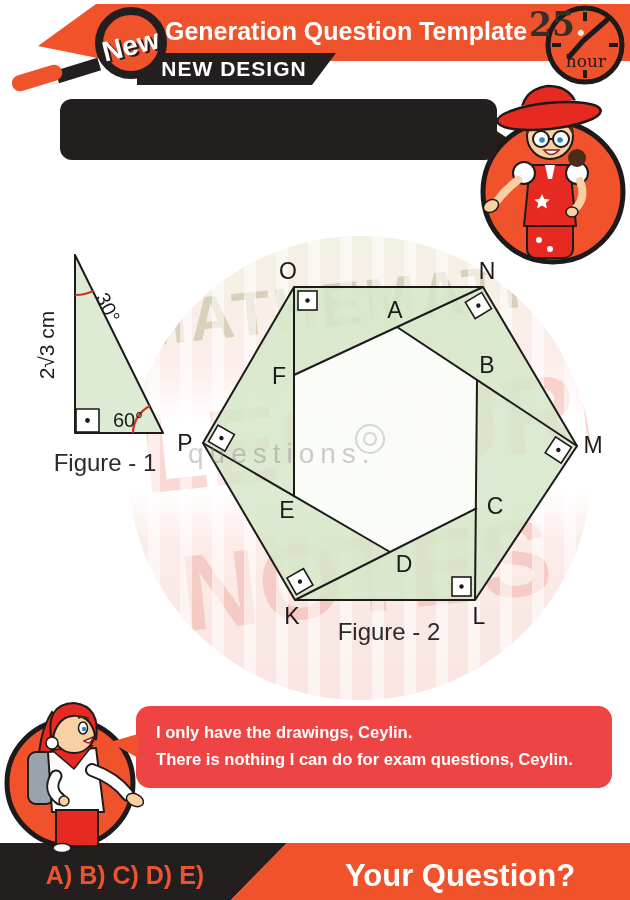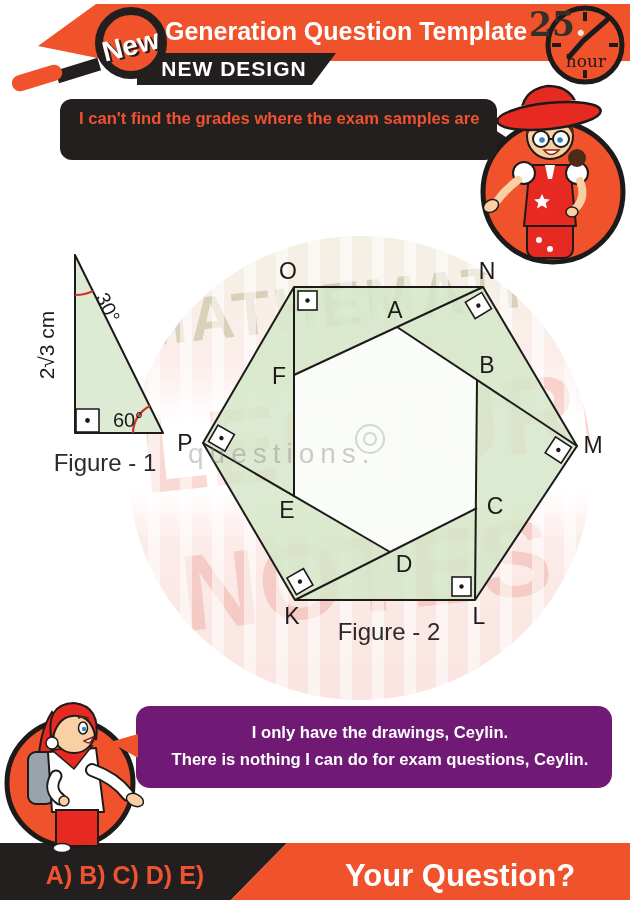--- a/index.html
+++ b/index.html
@@ -21,22 +21,22 @@
   .wm-spiral{position:absolute;left:355px;top:424px;z-index:3;width:26px;height:26px;border-radius:50%;
     border:2px solid rgba(125,125,125,.3);}
   .wm-spiral span{position:absolute;left:6px;top:6px;width:10px;height:10px;border-radius:50%;
     border:2px solid rgba(125,125,125,.3);}
   
   svg.scene{position:absolute;left:0;top:0;z-index:2;}
   
   .bubble{position:absolute;z-index:4;box-sizing:border-box;font-weight:bold;}
   .bubble-top{left:60px;top:99px;width:437px;height:61px;background:#241f1f;border-radius:12px;
     color:#ee5330;font-size:16.6px;line-height:25px;padding:7px 10px 0 19px;white-space:nowrap;}
-  .bubble-bottom{left:136px;top:706px;width:476px;height:82px;background:#701a75;border-radius:14px;
-    color:#ffffff;font-size:16.6px;line-height:27px;padding:13px 8px 0 20px;white-space:nowrap;text-align:center;}
+  .bubble-bottom{left:136px;top:706px;width:476px;height:82px;background:#ef4444;border-radius:14px;
+    color:#ffffff;font-size:16.6px;line-height:27px;padding:13px 8px 0 20px;white-space:nowrap;}
   .bubble-bottom .tail{position:absolute;left:-26px;top:28px;width:0;height:0;
     border-top:8px solid transparent;border-bottom:16px solid transparent;border-right:28px solid #f0522b;}
 </style>
 </head>
 <body>
 
 <div class="page">
 
   <div class="wm-circle">
     <div class="wm-word w1">MATHEMATICS</div>
@@ -209,21 +209,20 @@
       <path d="M78,718 Q84,715 89,719" fill="none" stroke="#4a2c18" stroke-width="2"></path>
     </g>
   </svg>
 
   <div class="wm-brand">questions.</div>
   <div class="wm-spiral">
       <span></span>
     </div>
 
   <div class="bubble bubble-top">
-    <div>I can't find the grades where the exam samples are</div>
   </div>
 
   <div class="bubble bubble-bottom">
     <div class="tail"></div>
     <div>I only have the drawings, Ceylin.</div>
     <div>There is nothing I can do for exam questions, Ceylin.</div>
   </div>
 
 </div>
 

